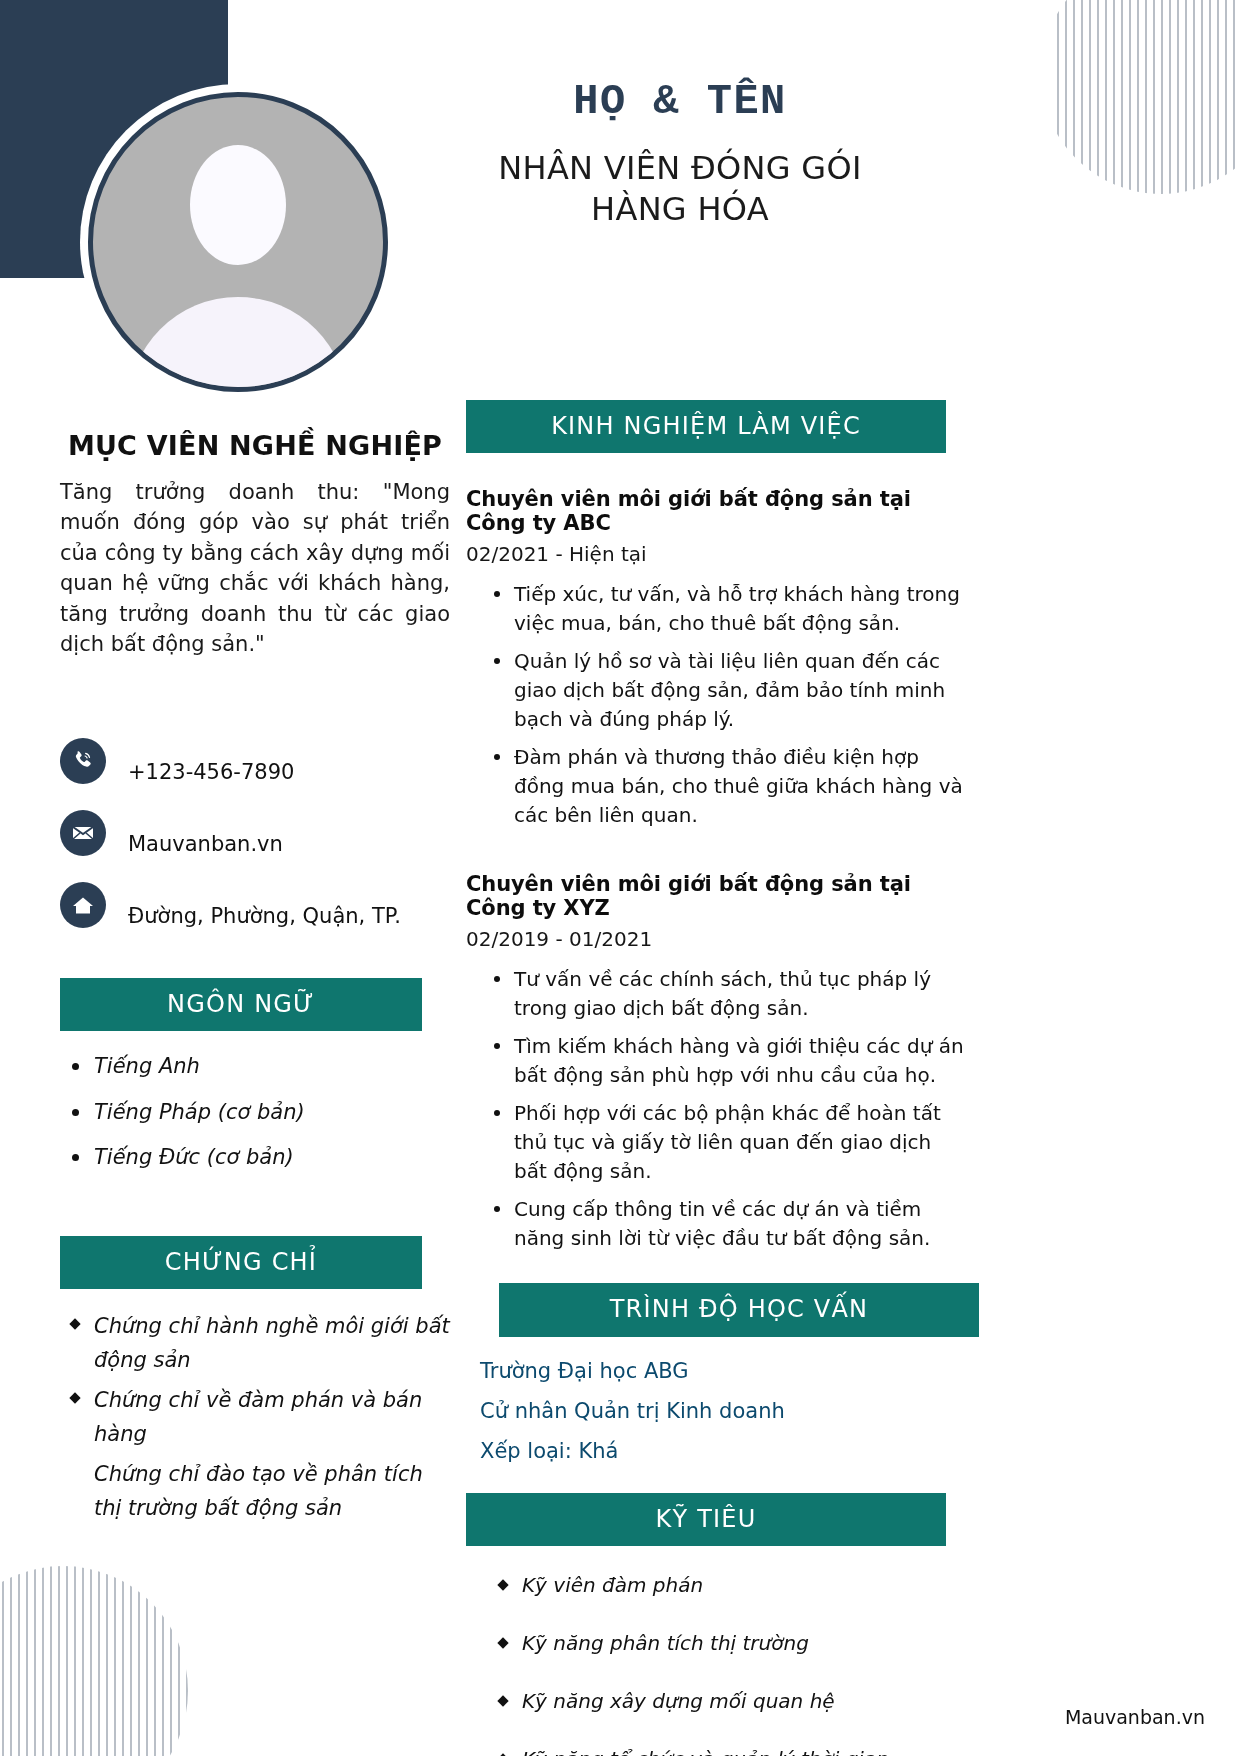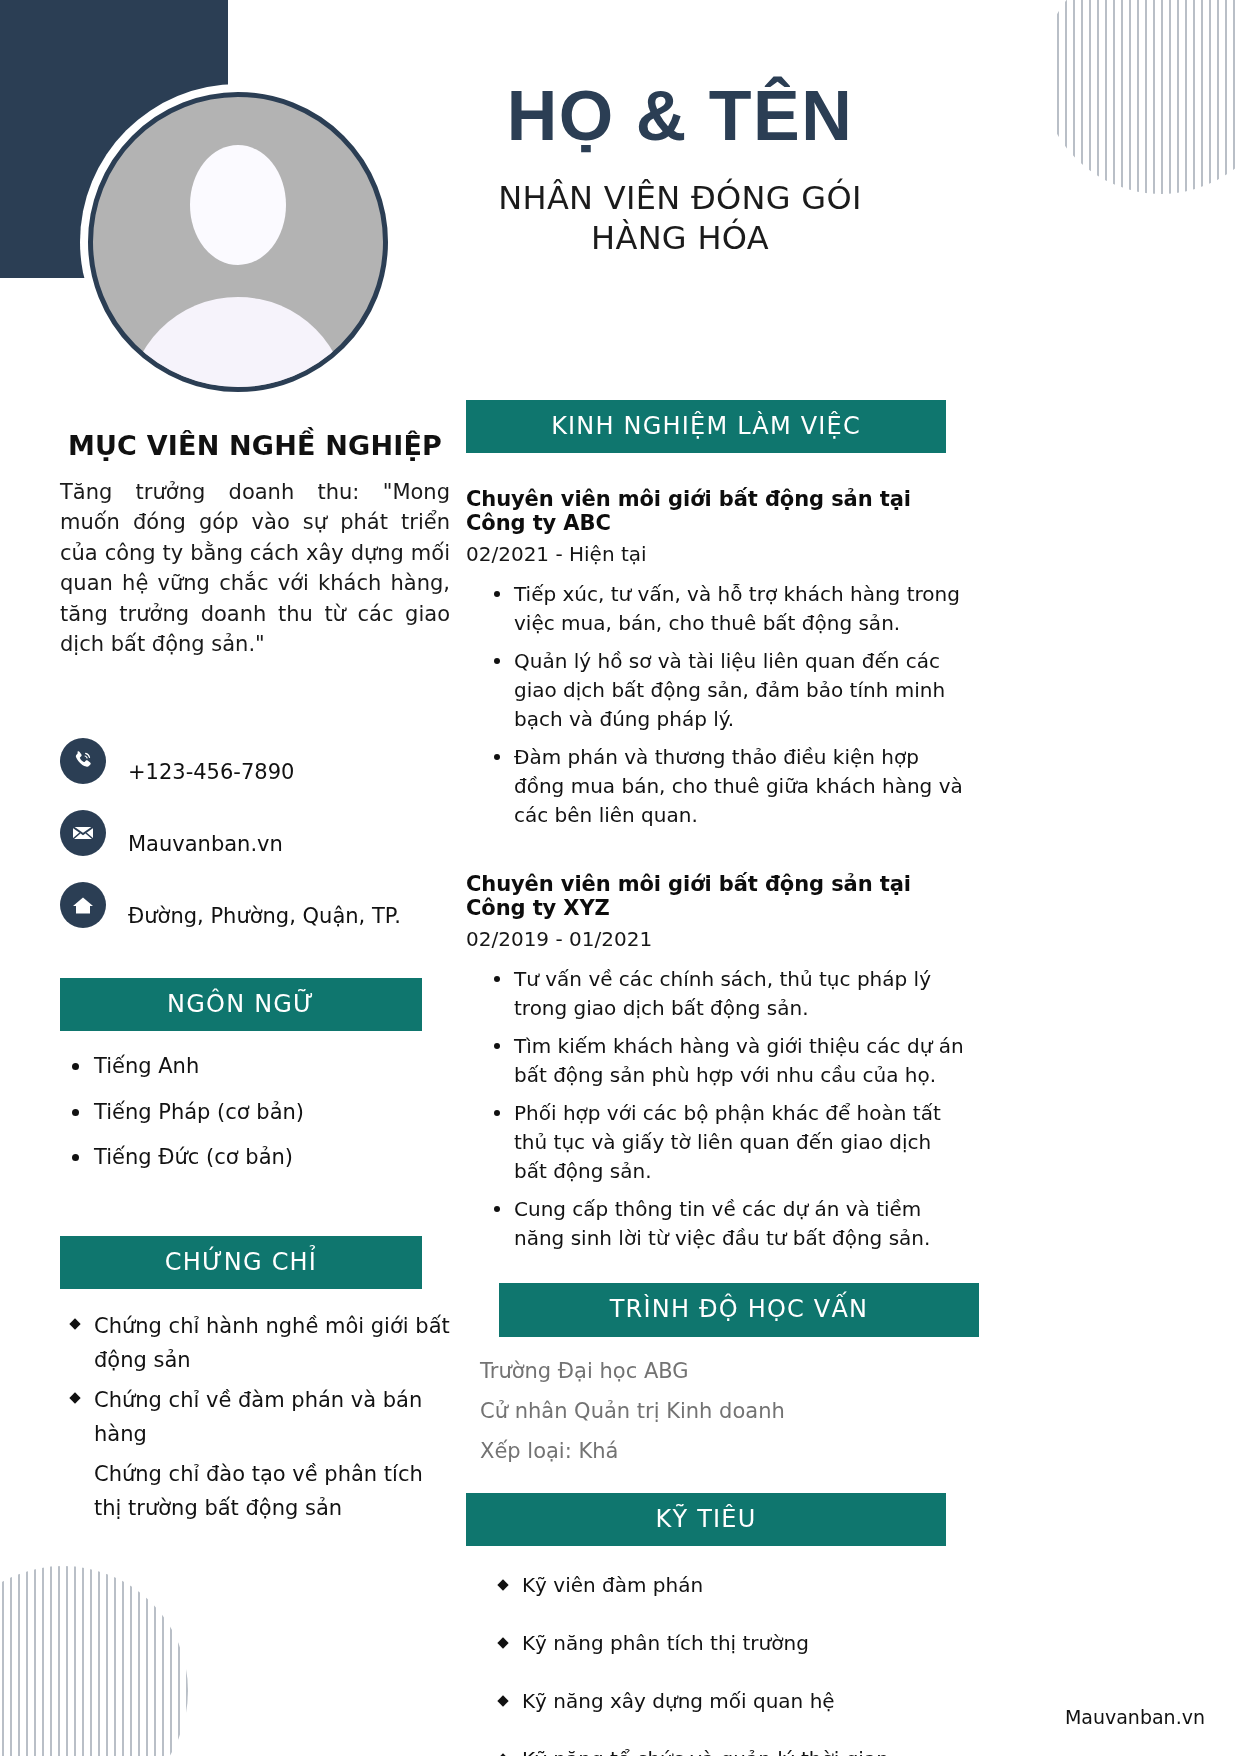--- a/index.html
+++ b/index.html
@@ -75,23 +75,23 @@
   }
 
   
   .header-block {
     position: absolute;
     left: 400px; top: 80px;
     width: 560px;
     text-align: center;
   }
   .cv-name {
-    font-family: Liberation Sans, sans-serif;
+    font-family: Liberation Mono, monospace;
     font-weight: 700;
-    font-size: 70px;
+    font-size: 42px;
     letter-spacing: 1.5px;
     color: #2b3e54;
     line-height: 1.05;
   }
   .cv-role {
     margin-top: 24px;
     font-size: 32px;
     color: #1b1b1b;
     line-height: 1.28;
     letter-spacing: 0.3px;
@@ -158,20 +158,21 @@
     padding: 13px 8px 14px;
     line-height: 1.1;
   }
   .bar-left { width: 362px; margin-top: 34px; }
   .bar-right { width: 480px; }
 
   
   ul.dot-list {
     list-style: none;
     margin-top: 20px;
+    font-style: italic;
   }
   ul.dot-list > li {
     position: relative;
     padding-left: 34px;
     font-size: 21px;
     line-height: 1.5;
     color: #121212;
     margin-bottom: 14px;
   }
   ul.dot-list > li::before {
@@ -230,21 +231,21 @@
     left: 8px; top: 11px;
     width: 6px; height: 6px;
     border-radius: 50%;
     background: #111111;
   }
 
   
   .edu-block { margin-top: 22px; margin-left: 14px; }
   .edu-line {
     font-size: 21px;
-    color: #737373;
+    color: #0c4a6e;
     margin-bottom: 16px;
   }
 
   
   .sec-gap-lg { margin-top: 50px; }
   .sec-gap-xl { margin-top: 62px; }
 
   
   .footer-credit {
     position: absolute;

